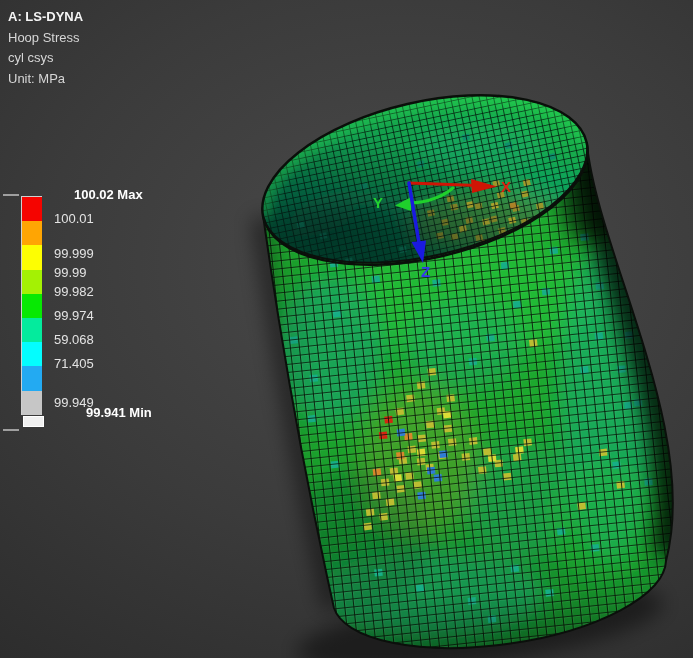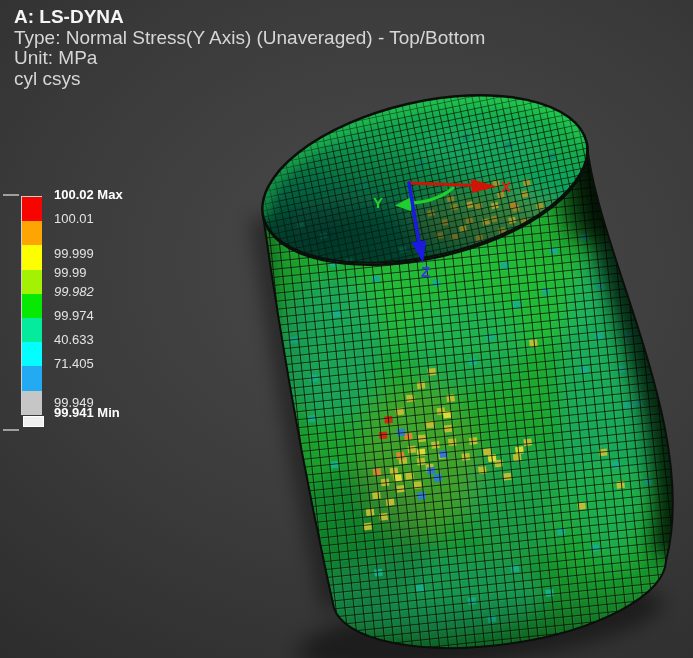--- a/index.html
+++ b/index.html
@@ -2,21 +2,21 @@
 <html><head>
 <meta charset="utf-8">
 <style>
   html,body{margin:0;padding:0;background:#1d1d1d;}
   .stage{
     position:relative;width:693px;height:658px;overflow:hidden;
     font-family:"Liberation Sans",sans-serif;
     background:radial-gradient(115% 95% at 58% 40%, #4a4a4a 0%, #3b3b3b 45%, #252525 100%);
   }
   svg.viewport{position:absolute;left:0;top:0;}
-  .header{position:absolute;left:14px;top:7px;color:#d6d6d6;font-size:19px;line-height:20.5px;white-space:nowrap;}
+  .header{position:absolute;left:8px;top:7px;color:#d6d6d6;font-size:13px;line-height:20.5px;white-space:nowrap;}
   .header .title{font-weight:bold;color:#f4f4f4;}
   .lg-bands{position:absolute;left:21px;top:196px;width:20px;border-left:1px solid #cfcfcf;border-top:1px solid #cfcfcf;box-sizing:content-box;}
   .lg-band{width:100%;height:24.2px;}
   .lg-underflow{position:absolute;left:23px;top:416px;width:21px;height:11px;border:1px solid #ffffff;box-sizing:border-box;}
   .lg-tick{position:absolute;left:3px;width:16px;height:2px;background:#9f9f9f;}
   .lg-labels{position:absolute;left:54px;top:196px;width:130px;font-size:13px;color:#e3e3e3;}
   .lg-label{position:absolute;left:0;white-space:nowrap;}
   .lg-label.bold{font-weight:bold;color:#ffffff;}
 </style>
 </head>
@@ -304,47 +304,47 @@
       <g>
         <line x1="409" y1="183" x2="419.5" y2="246" stroke="#1a1ae0" stroke-width="3.5"></line>
         <polygon points="423,263 411.5,242 426,240.5" fill="#1a1ae0"></polygon>
       </g>
       <text x="421" y="277" font-size="15" font-weight="600" fill="#3535f2">Z</text>
     </g>
   </svg>
 
   <div class="header">
     <div class="title">A: LS-DYNA</div>
-    <div>Type: Normal Stress(Y Axis) (Unaveraged) - Top/Bottom</div>
+    <div>Hoop Stress</div>
+    <div>cyl csys</div>
     <div>Unit: MPa</div>
-    <div>cyl csys</div>
   </div>
 
   <div>
     <div class="lg-tick" style="top:194px"></div>
     <div class="lg-bands">
         <div class="lg-band" style="background: rgb(245, 4, 0);"></div>
         <div class="lg-band" style="background: rgb(255, 165, 3);"></div>
         <div class="lg-band" style="background: rgb(253, 254, 2);"></div>
         <div class="lg-band" style="background: rgb(164, 241, 4);"></div>
         <div class="lg-band" style="background: rgb(7, 233, 3);"></div>
         <div class="lg-band" style="background: rgb(4, 235, 157);"></div>
         <div class="lg-band" style="background: rgb(4, 253, 254);"></div>
         <div class="lg-band" style="background: rgb(35, 170, 242);"></div>
         <div class="lg-band" style="background: rgb(198, 198, 198);"></div>
       </div>
     <div class="lg-underflow" style="background: rgb(240, 240, 240);"></div>
     <div class="lg-tick" style="top:429px"></div>
     <div class="lg-labels">
-        <div class="lg-label bold" style="top: -9px;">100.02 Max</div>
+        <div class="lg-label bold" style="top: -9px; margin-left: 20px;">100.02 Max</div>
         <div class="lg-label" style="top: 15.2px;">100.01</div>
         <div class="lg-label" style="top: 50px;">99.999</div>
         <div class="lg-label" style="top: 69px;">99.99</div>
-        <div class="lg-label" style="top: 87.8px; font-style: italic;">99.982</div>
+        <div class="lg-label" style="top: 87.8px;">99.982</div>
         <div class="lg-label" style="top: 112px;">99.974</div>
-        <div class="lg-label" style="top: 136.2px;">40.633</div>
+        <div class="lg-label" style="top: 136.2px;">59.068</div>
         <div class="lg-label" style="top: 160.4px;">71.405</div>
         <div class="lg-label" style="top: 199px;">99.949</div>
-        <div class="lg-label bold" style="top: 208.8px;">99.941 Min</div>
+        <div class="lg-label bold" style="top: 208.8px; margin-left: 32px;">99.941 Min</div>
       </div>
   </div>
 
 </div>
 
 </body></html>

